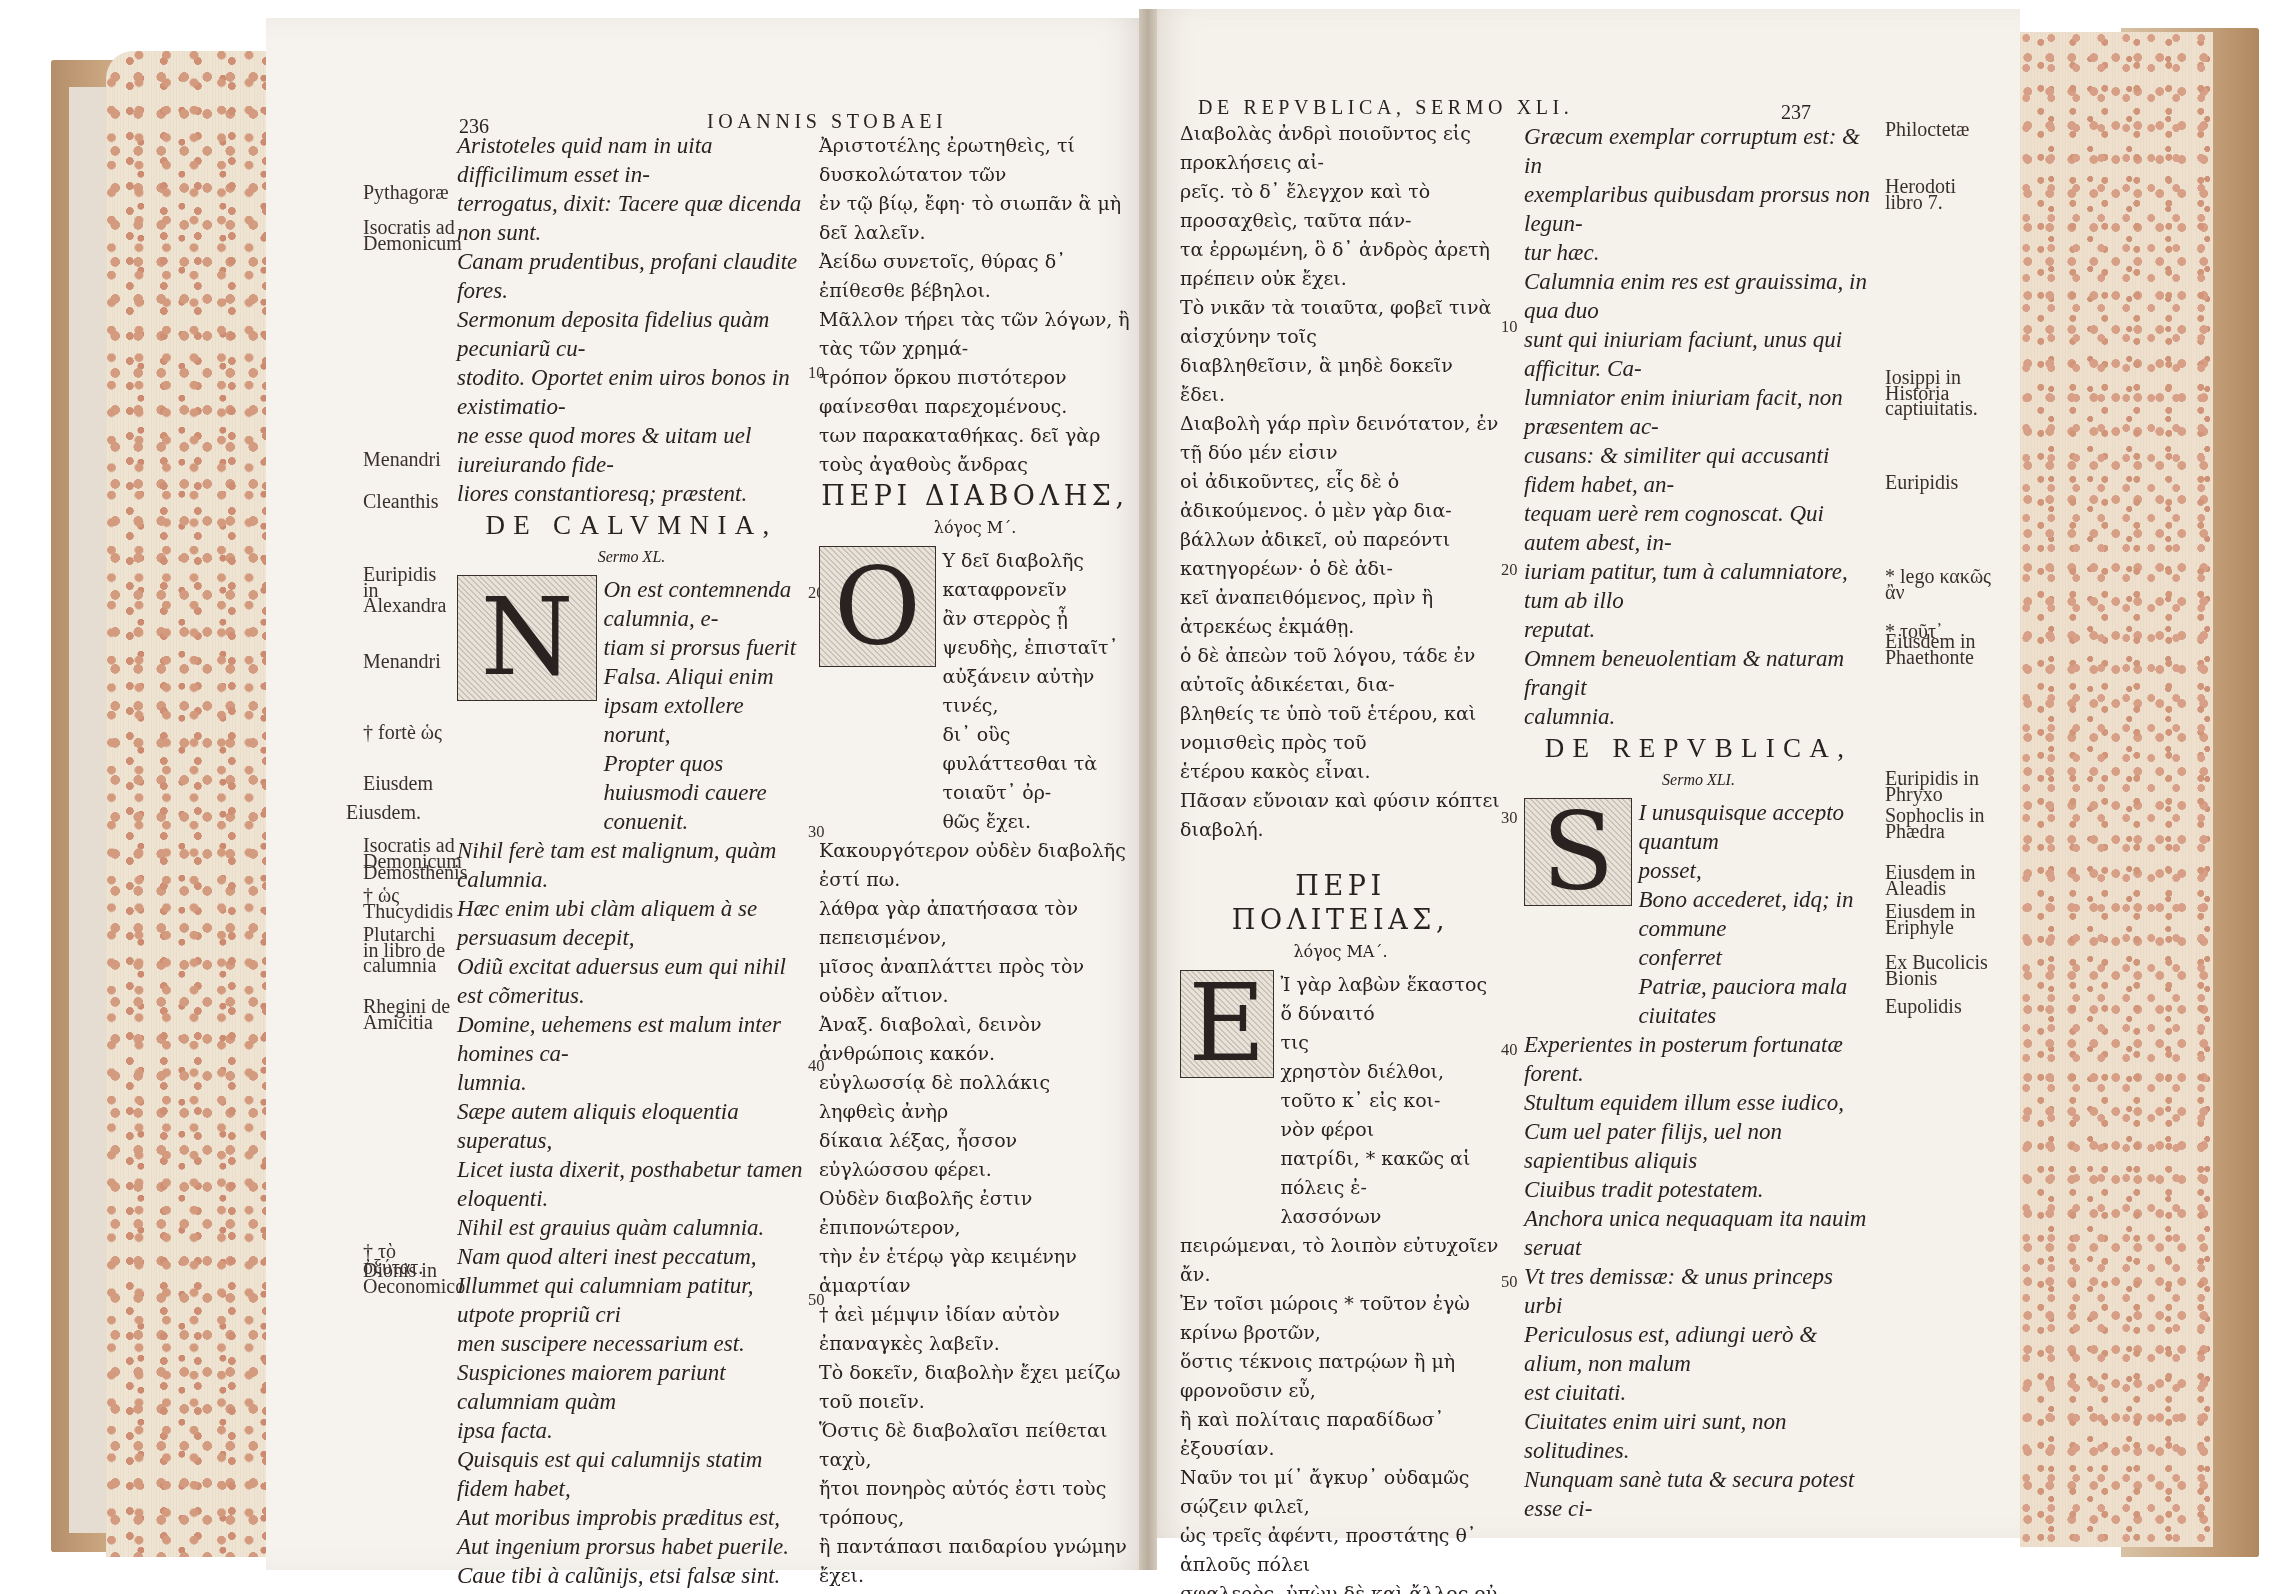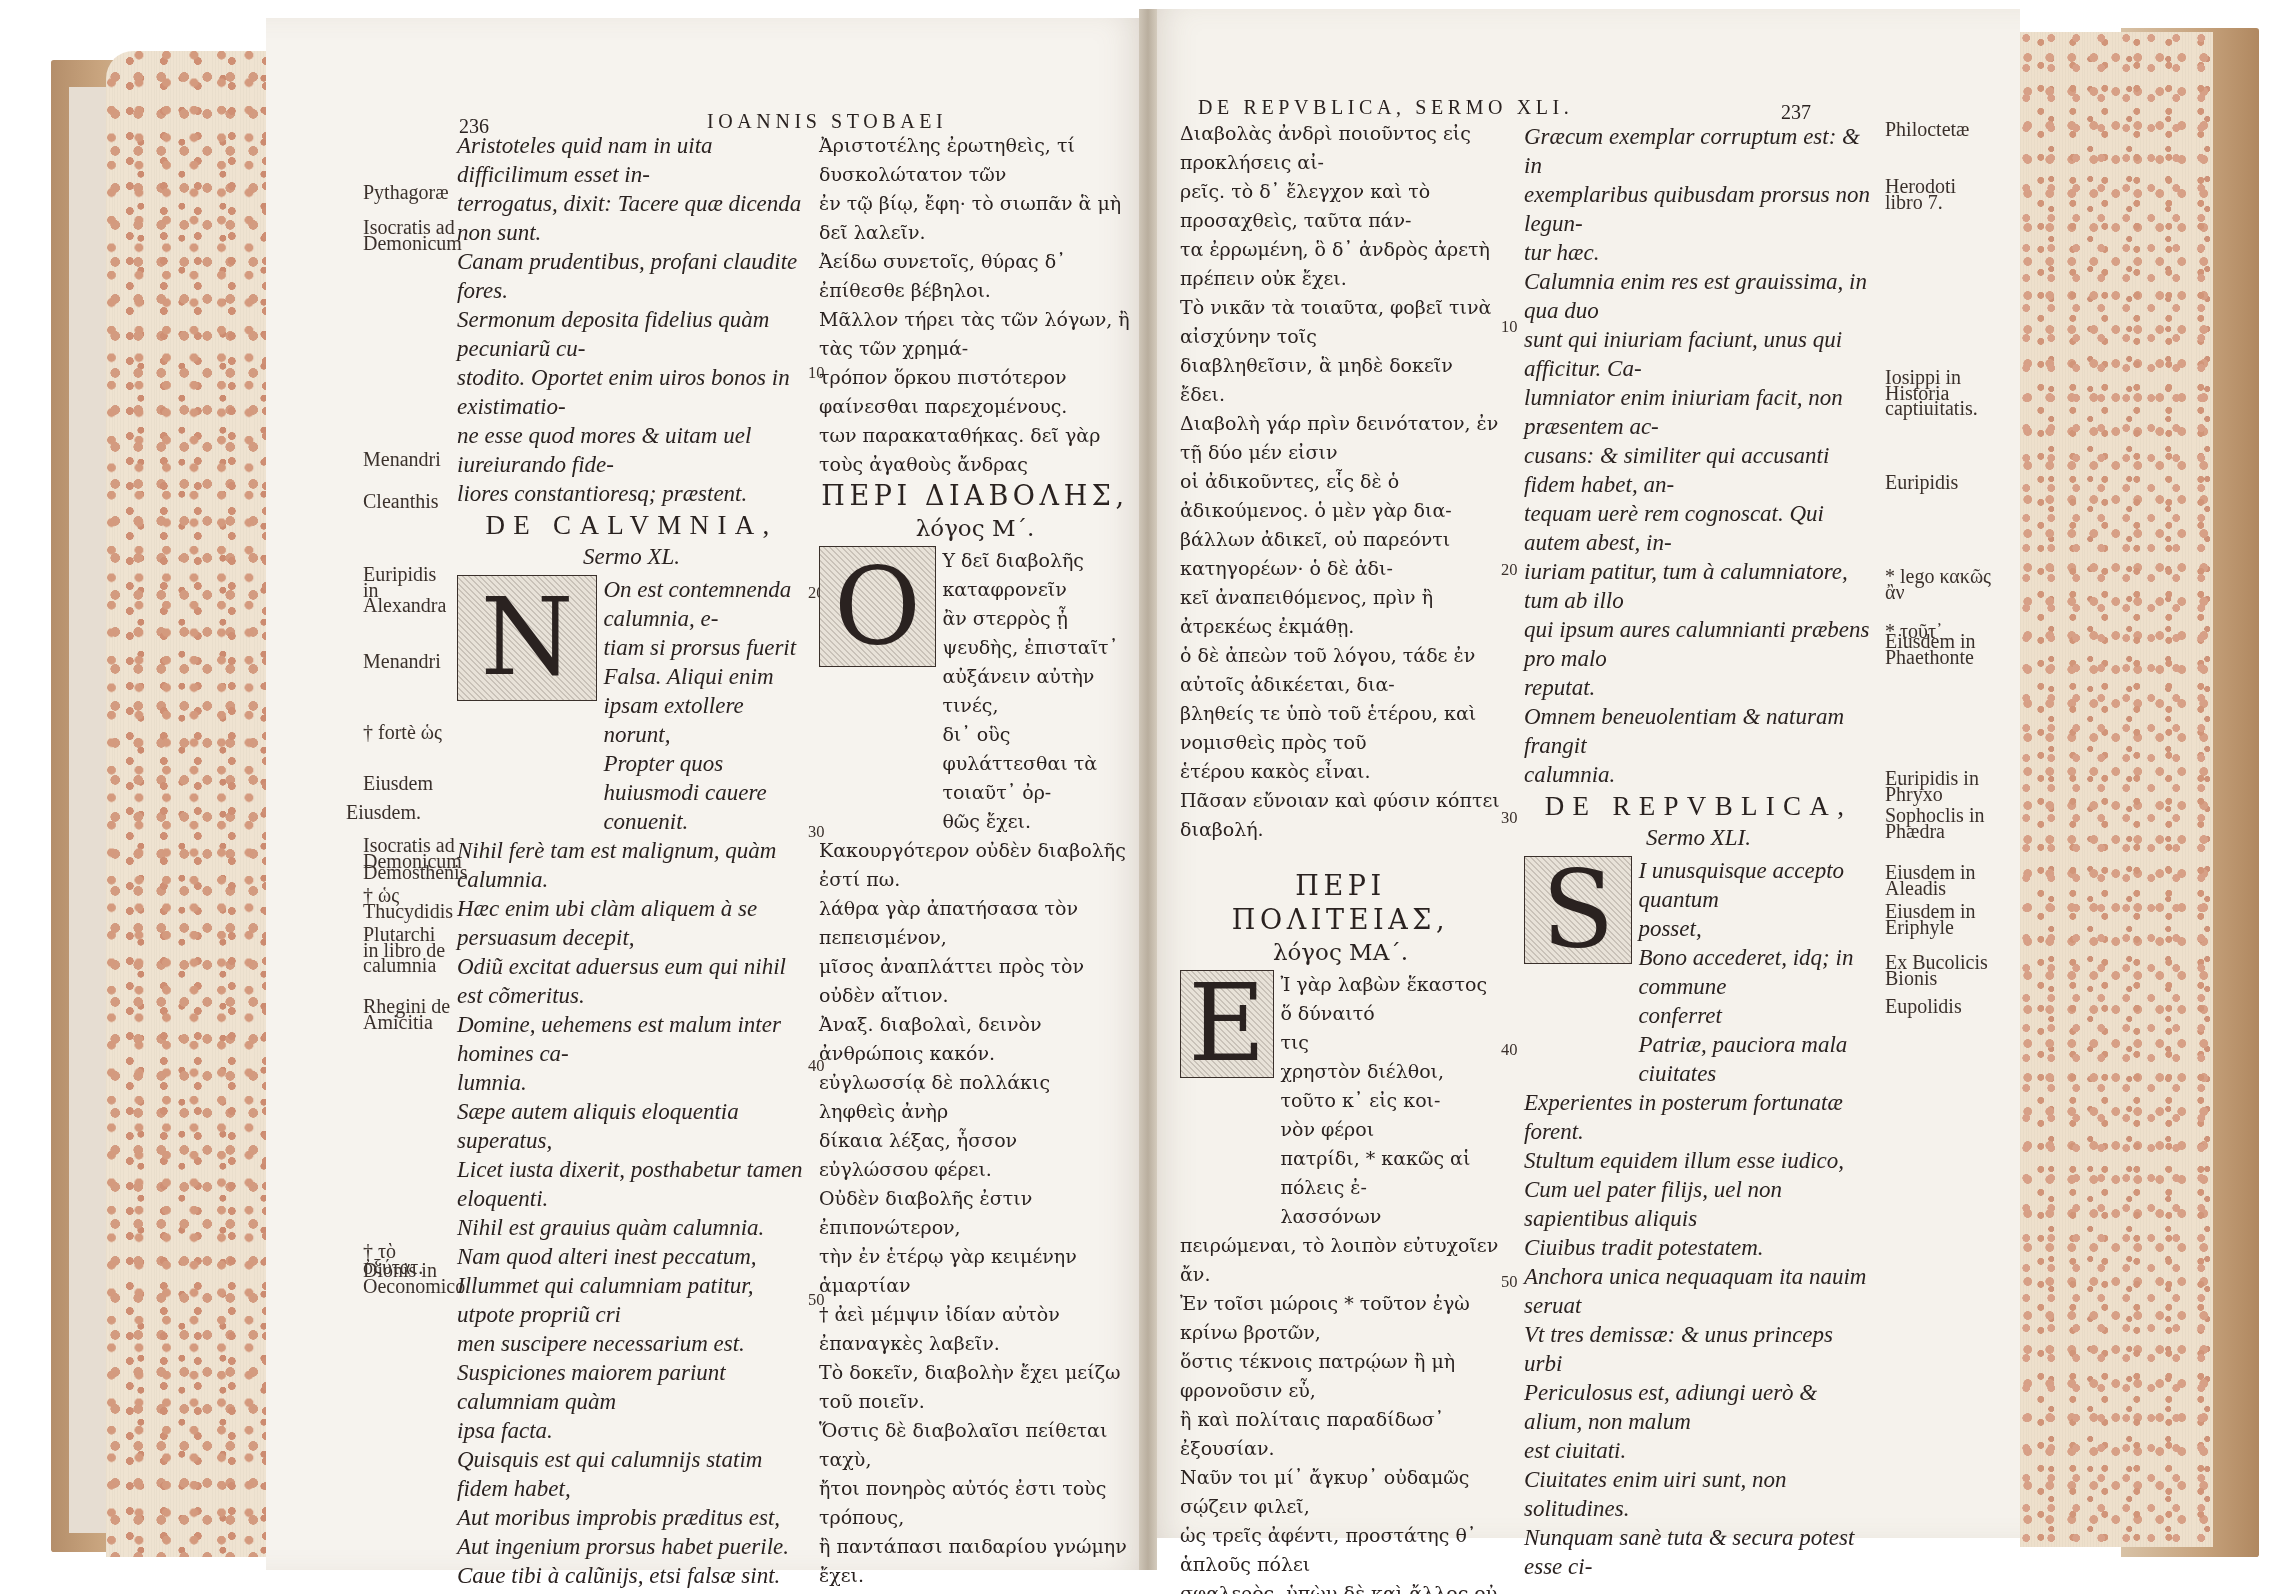--- a/index.html
+++ b/index.html
@@ -35,21 +35,21 @@
     box-shadow: inset 27.5px 0 37px -18.4px rgba(120,100,80,0.25); }
   .gutter { left:1139px; top:9.2px; width:18.4px; height:1561px; background:linear-gradient(90deg,#cfc6b8,#b9ae9e 50%,#d4cbbd); }
 
   
   .runhead { font-size:20px; letter-spacing:4.6px; white-space:nowrap; }
   .folio { font-size:20px; }
   .col { font-style:italic; font-size:23px; line-height:29px; }
   .col p { margin:0; }
   .greek { font-style:normal; font-family:"DejaVu Serif",serif; font-size:19px; line-height:29px; }
   .heading { text-align:center; font-style:normal; font-size:27px; letter-spacing:8.3px; line-height:34px; }
-  .subheading { text-align:center; font-size:23px; line-height:30px; }
+  .subheading { text-align:center; font-size:16px; line-height:30px; }
   .note { font-size:20px; line-height:15.6px; font-style:normal; color:#3a302b; }
   .lnum { font-size:16.5px; font-style:normal; color:#3a302b; }
   .initial { width:138px; height:124px; border:1.8px solid #3a302b; background:
       repeating-linear-gradient(45deg, rgba(60,48,40,0.18) 0 1.4px, transparent 1.4px 4.1px), #e8e2d8;
       display:flex; align-items:center; justify-content:center; font-size:106px; font-style:normal;
       color:#2a2220; font-family:"DejaVu Serif",serif; }
 </style>
 </head>
 <body>
 
@@ -227,21 +227,20 @@
   <div id="r-latin-intro">
       <p>Græcum exemplar corruptum est: &amp; in</p>
       <p>exemplaribus quibusdam prorsus non legun-</p>
       <p>tur hæc.</p>
       <p>Calumnia enim res est grauissima, in qua duo</p>
       <p>sunt qui iniuriam faciunt, unus qui afficitur. Ca-</p>
       <p>lumniator enim iniuriam facit, non præsentem ac-</p>
       <p>cusans: &amp; similiter qui accusanti fidem habet, an-</p>
       <p>tequam uerè rem cognoscat. Qui autem abest, in-</p>
       <p>iuriam patitur, tum à calumniatore, tum ab illo</p>
-      <p>qui ipsum aures calumnianti præbens pro malo</p>
       <p>reputat.</p>
       <p>Omnem beneuolentiam &amp; naturam frangit</p>
       <p>calumnia.</p>
     </div>
   <div class="heading">DE REPVBLICA,</div>
   <div class="subheading">Sermo XLI.</div>
   <div style="display:flex;gap:6.4px;margin-top:2.8px;">
     <div class="initial" style="width:106px;height:106px;">S</div>
     <div id="r-latin-open" style="flex:1;">
         <p>I unusquisque accepto quantum</p>

